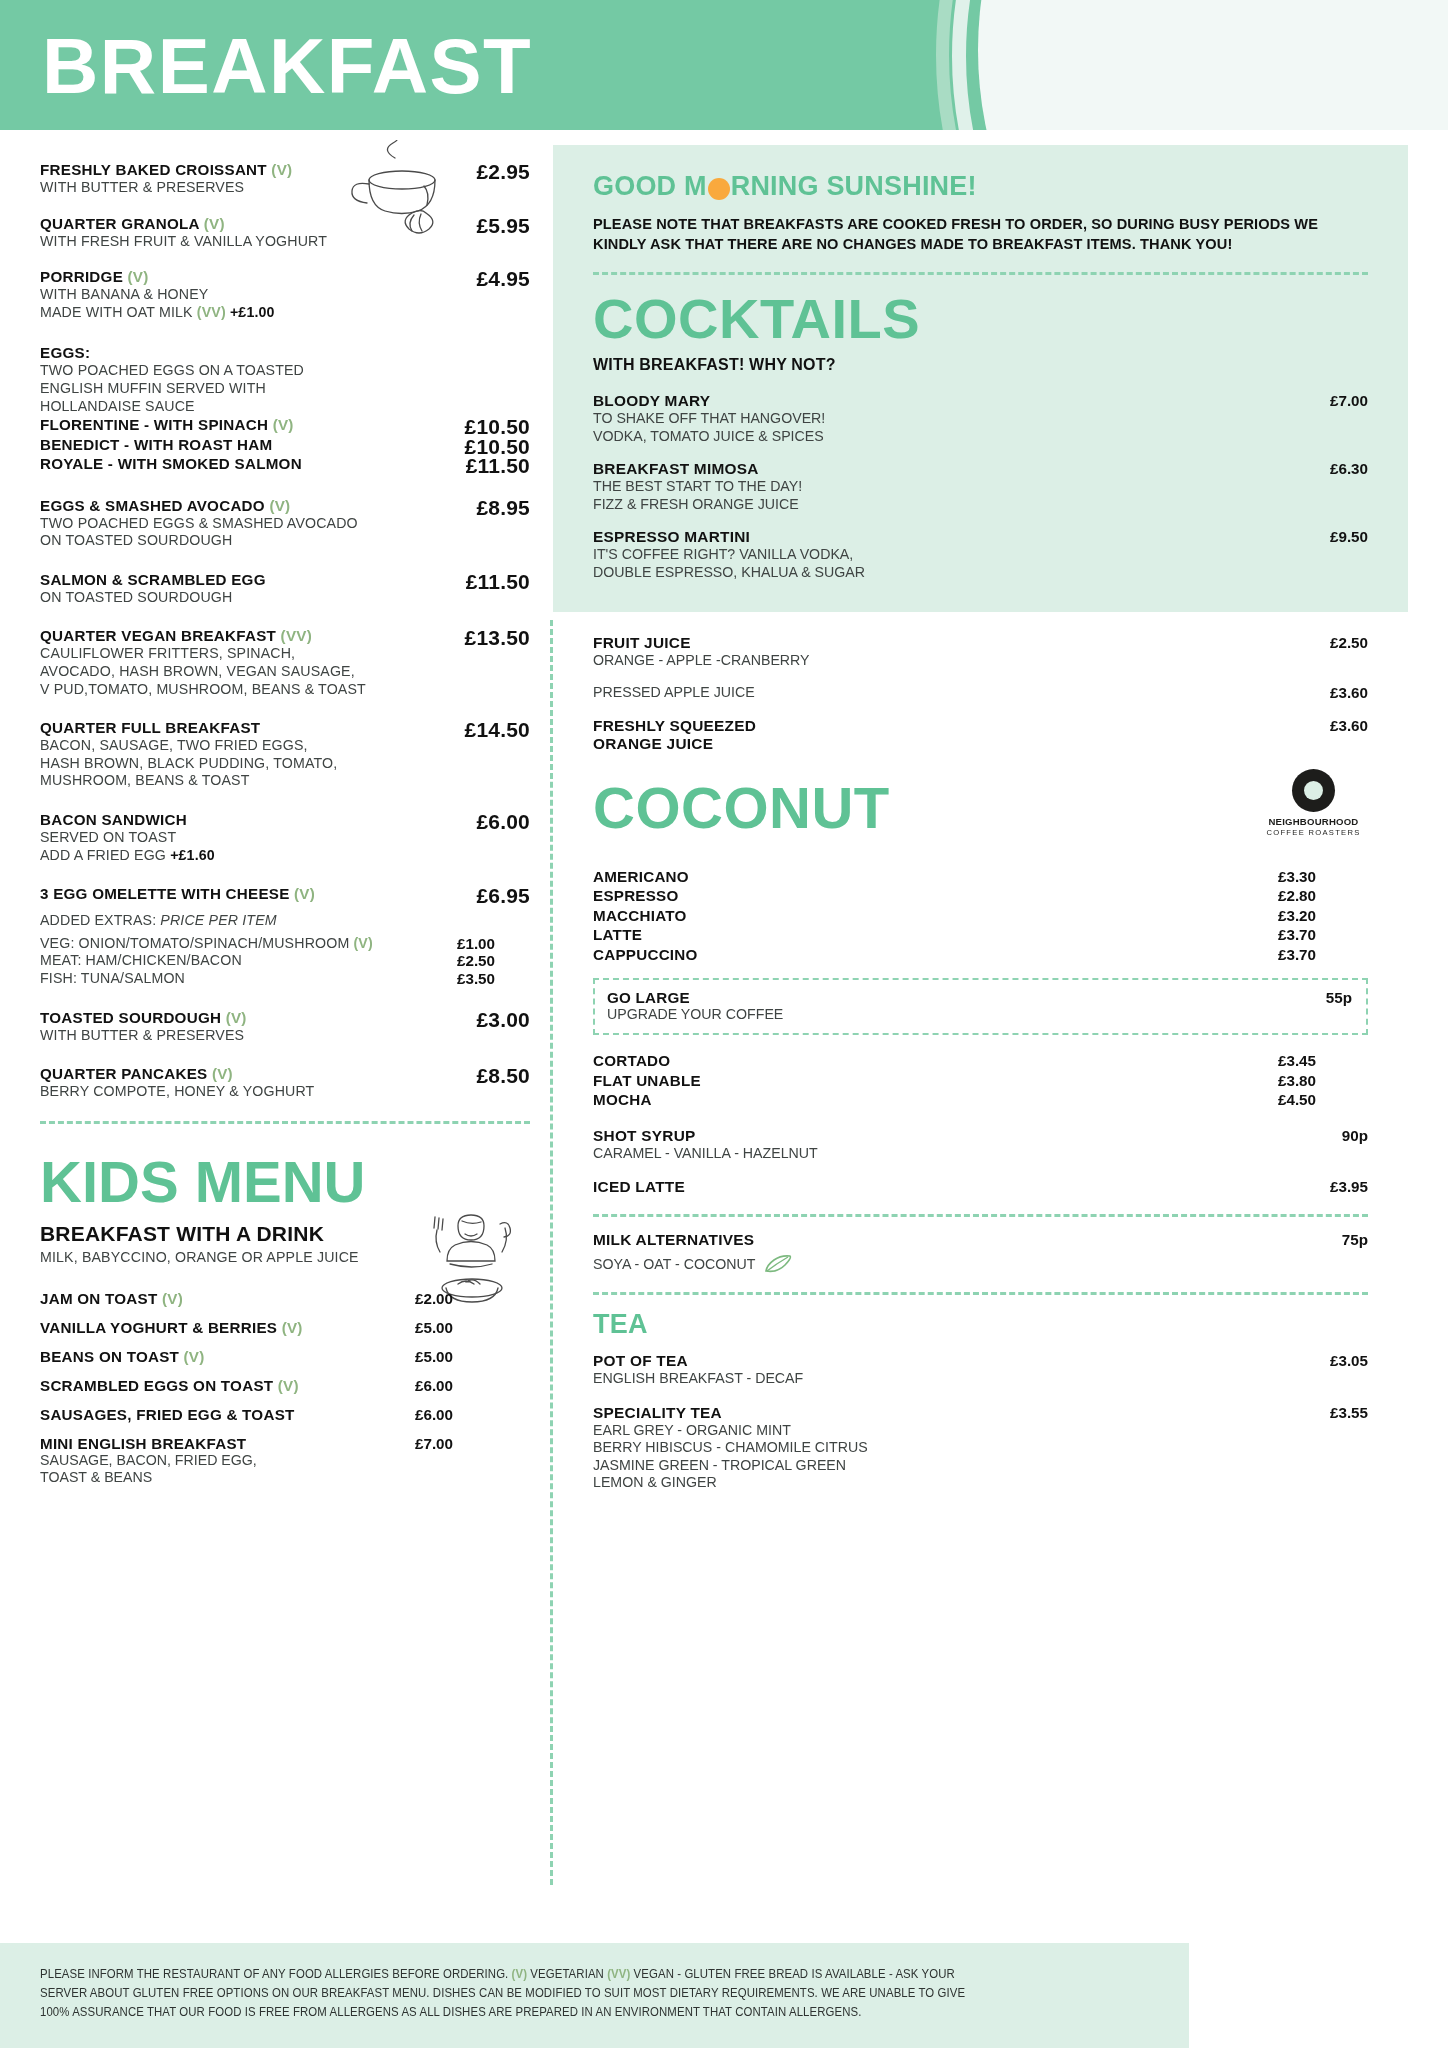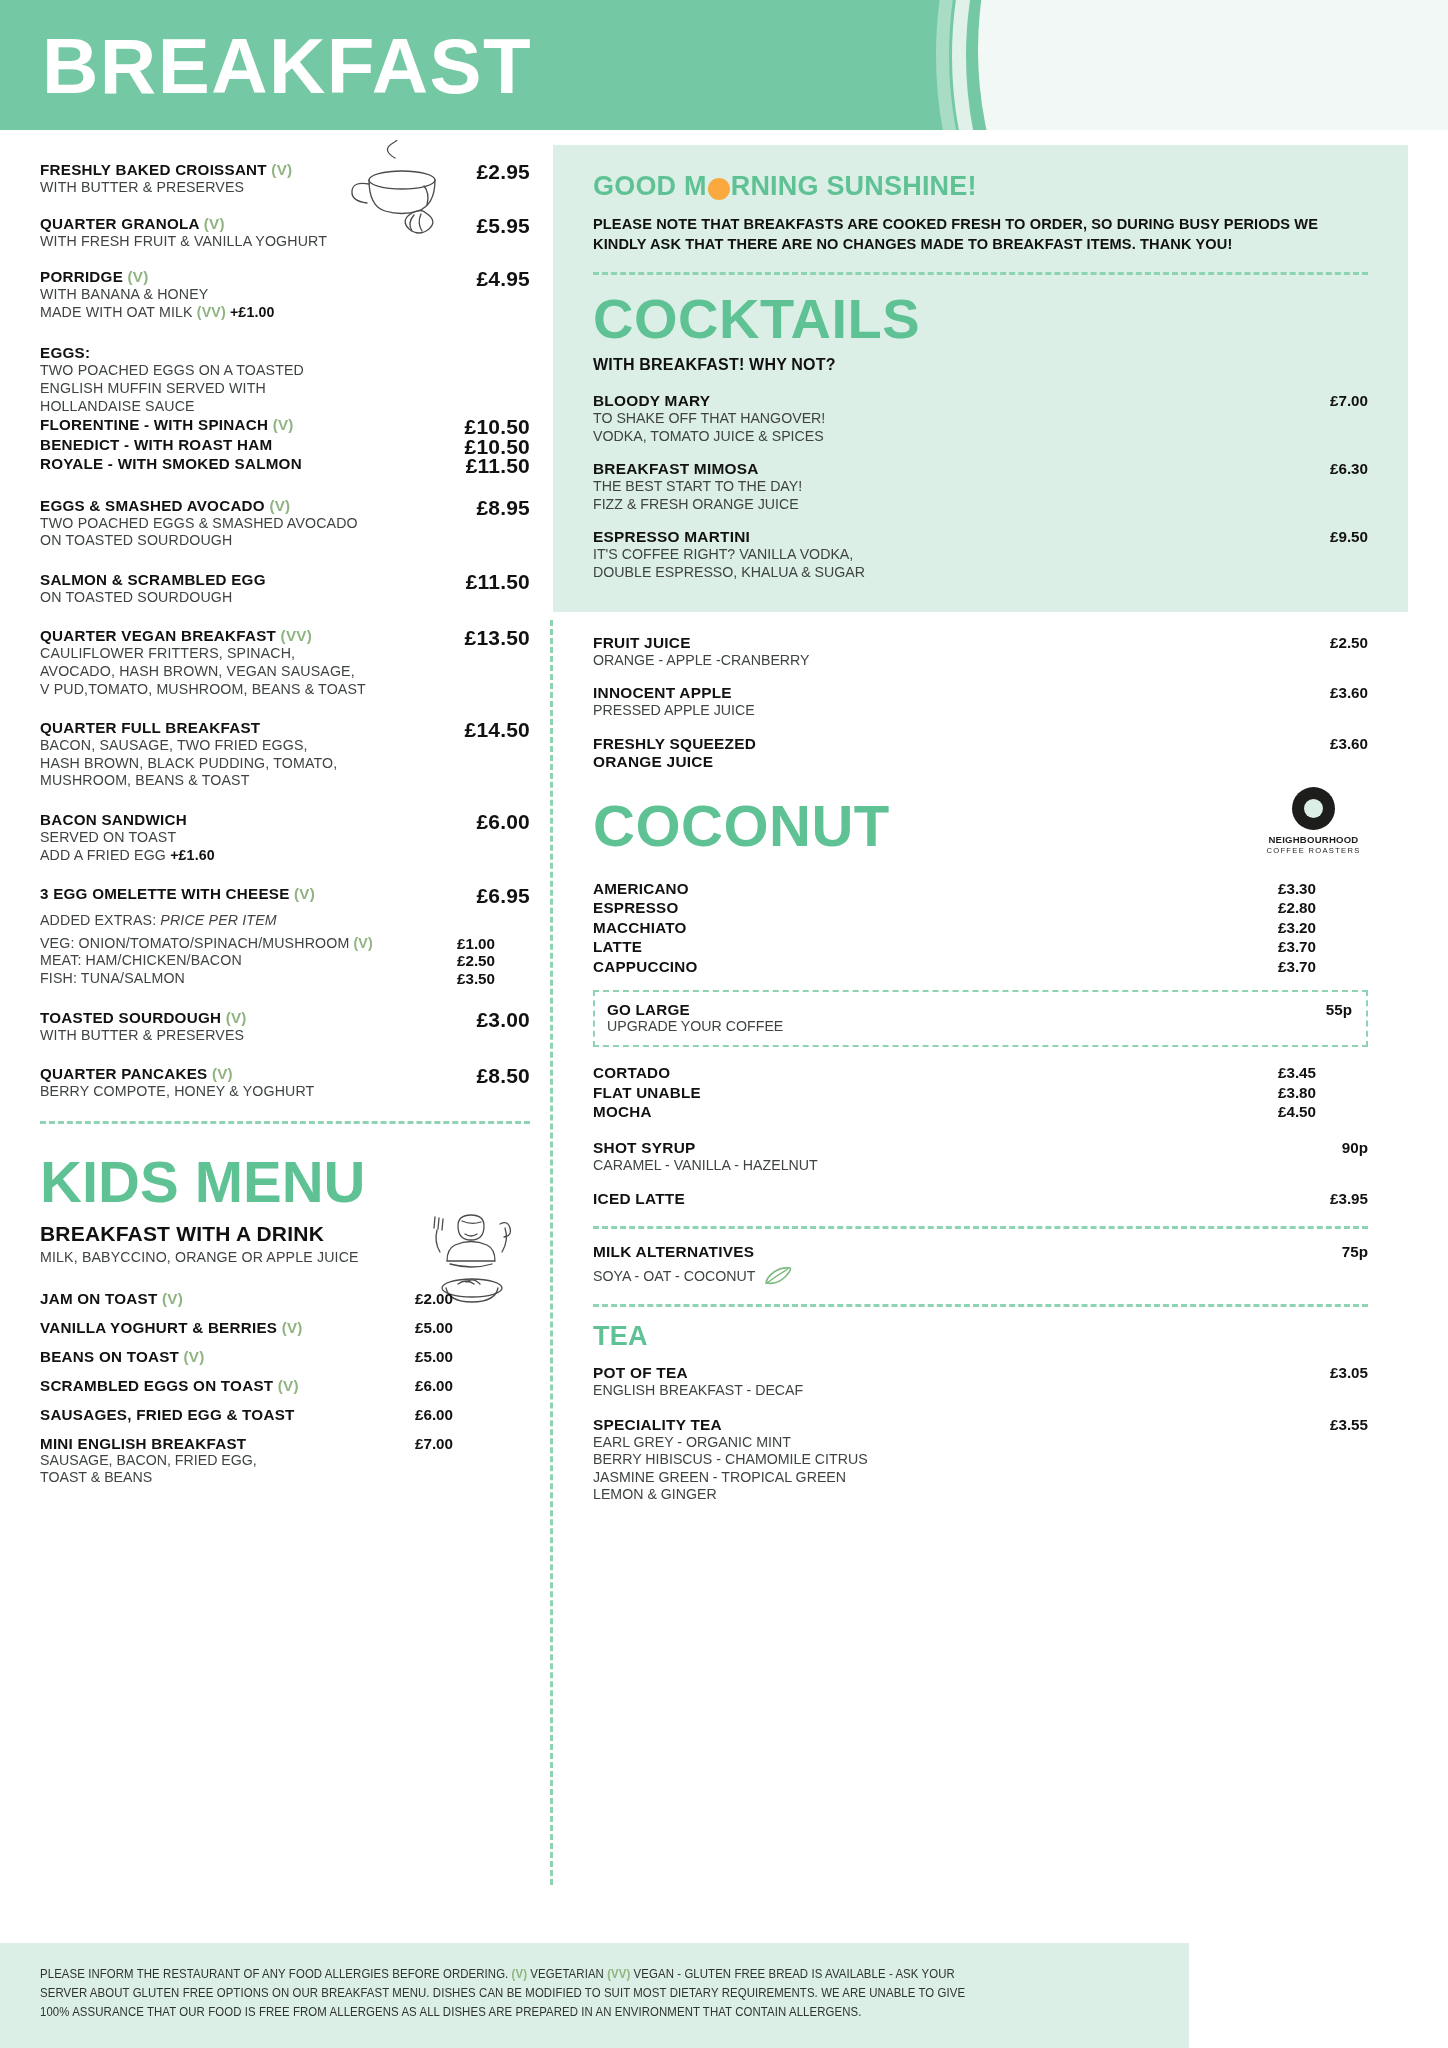--- a/index.html
+++ b/index.html
@@ -152,21 +152,21 @@
     width: 43px; height: 43px; border-radius: 50%; background: #1d1d1b;
     margin: 0 auto; position: relative;
   }
   .roaster-mark::after {
     content: ""; position: absolute; left: 12px; top: 12px;
     width: 19px; height: 19px; border-radius: 50%; background: #dcefe6;
   }
   .roaster-name { font-size: 9.6px; font-weight: 700; color: #1d1d1b; letter-spacing: .2px; margin-top: 4px; }
   .roaster-sub { font-size: 7.6px; font-weight: 400; color: #1d1d1b; letter-spacing: 1.3px; margin-top: 1px; }
 
-  .simple-list { margin-top: 8px; }
+  .simple-list { margin-top: 14px; }
   .srow { position: relative; line-height: 19.5px; }
   .stitle { font-size: 15.2px; font-weight: 700; color: #111; letter-spacing: .25px; }
   .sprice { position: absolute; right: 0; top: 0; font-size: 15.2px; font-weight: 700; color: #111; text-align: left; min-width: 90px; }
 
   .golarge {
     position: relative; margin-top: 14px; padding: 9px 12px 10px 12px;
     border: 2.5px dashed #8ed3b2;
   }
   .golarge .gl-title { font-size: 15.2px; font-weight: 700; color: #111; letter-spacing: .25px; }
   .golarge .gl-desc { font-size: 14.2px; color: #3f4443; line-height: 17px; }
@@ -420,21 +420,20 @@
 
     <div class="rlower">
 
       <div class="juice-list">
         <div class="drow">
           <div class="dtitle">FRUIT JUICE</div>
           <div class="ddesc">ORANGE - APPLE -CRANBERRY</div>
           <div class="dprice">£2.50</div>
         </div>
         <div class="drow">
-          <div class="dtitle">INNOCENT APPLE</div>
           <div class="ddesc">PRESSED APPLE JUICE</div>
           <div class="dprice">£3.60</div>
         </div>
         <div class="drow">
           <div class="dtitle">FRESHLY SQUEEZED</div>
           <div class="dtitle">ORANGE JUICE</div>
           <div class="dprice">£3.60</div>
         </div>
       </div>
 

